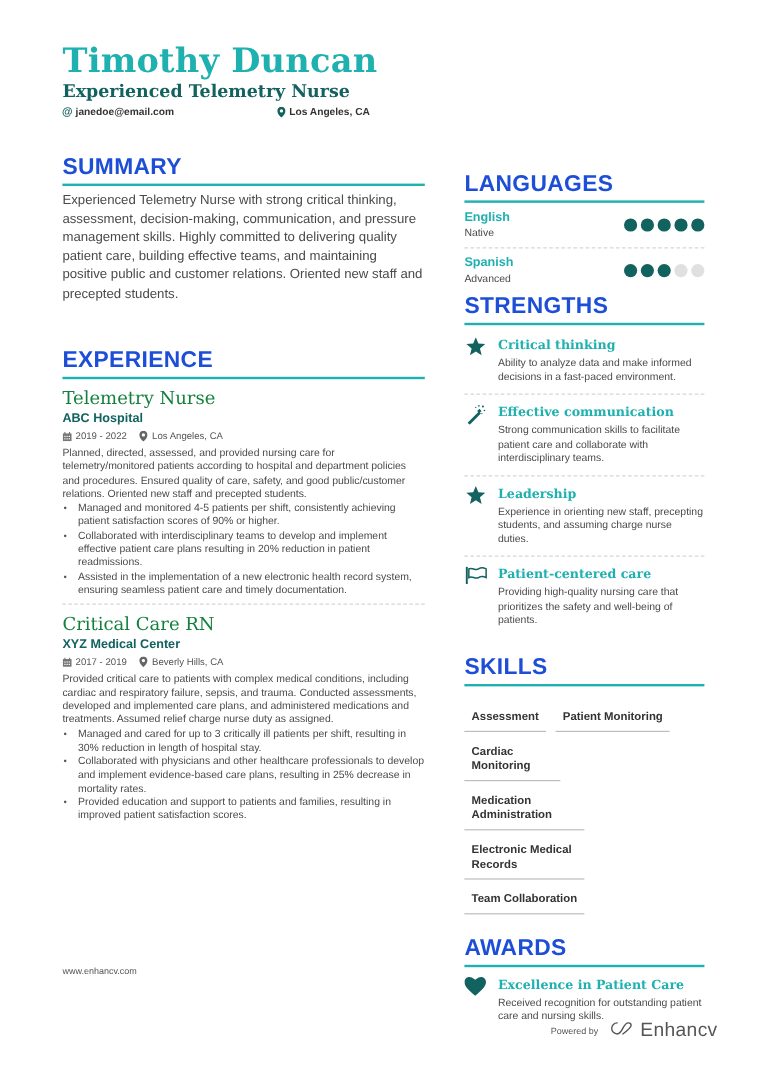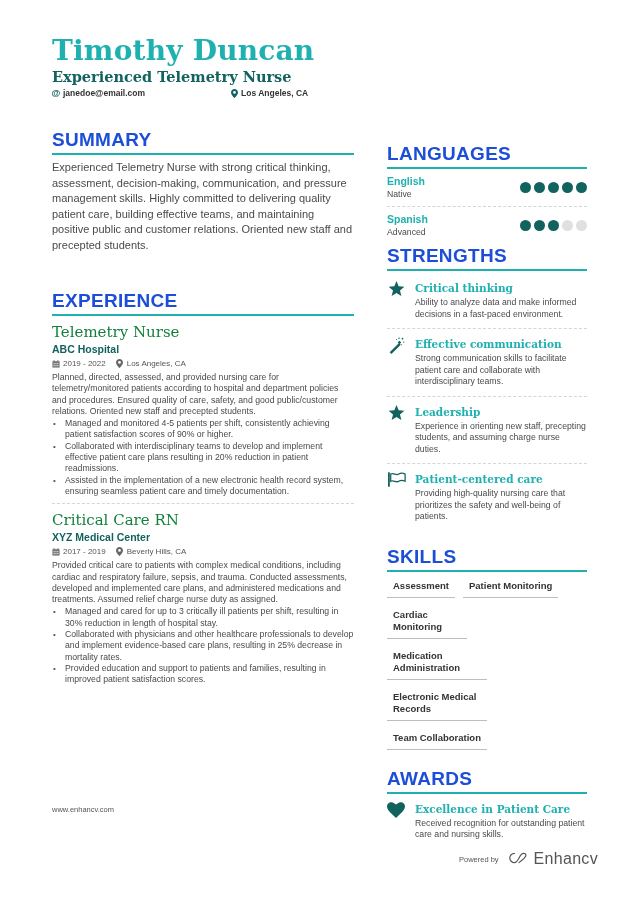--- a/index.html
+++ b/index.html
@@ -51,21 +51,21 @@
   .lang { display: flex; justify-content: space-between; align-items: center; padding: 6px 0 6px 0; border-bottom: 1px dashed #d6d6d6; }
   .lang:last-child { border-bottom: none; }
   .lang-name { font-size: 10.5px; font-weight: bold; color: #1fb0b0; line-height: 13px; }
   .lang-level { font-size: 8.7px; color: #4a4a4a; line-height: 12px; }
   .dots { display: flex; gap: 3px; }
   .dot { width: 11px; height: 11px; border-radius: 50%; background: #12625f; }
   .dot.off { background: #e0e0e0; }
 
   
   .skills-section { margin-top: 14px; }
-  .skills { display: flex; flex-wrap: wrap; margin-top: 4px; }
+  .skills { display: flex; flex-wrap: wrap; margin-top: 16px; }
   .skill { font-size: 9.5px; font-weight: bold; color: #333; padding: 4px 6px 5px 6px; border-bottom: 1px solid #bdbdbd; margin-right: 8px; margin-bottom: 7px; line-height: 12px; }
 
   
   .awards-section { margin-top: 10px; }
   .award { display: flex; padding-top: 8px; }
   .award-icon { width: 28px; flex-shrink: 0; color: #12625f; }
 
   
   .footer-left { position: absolute; left: 52px; top: 805px; font-size: 7.5px; color: #555; }
   .footer-right { position: absolute; left: 459px; top: 850px; display: flex; align-items: center; gap: 10px; font-size: 7.5px; color: #555; }

